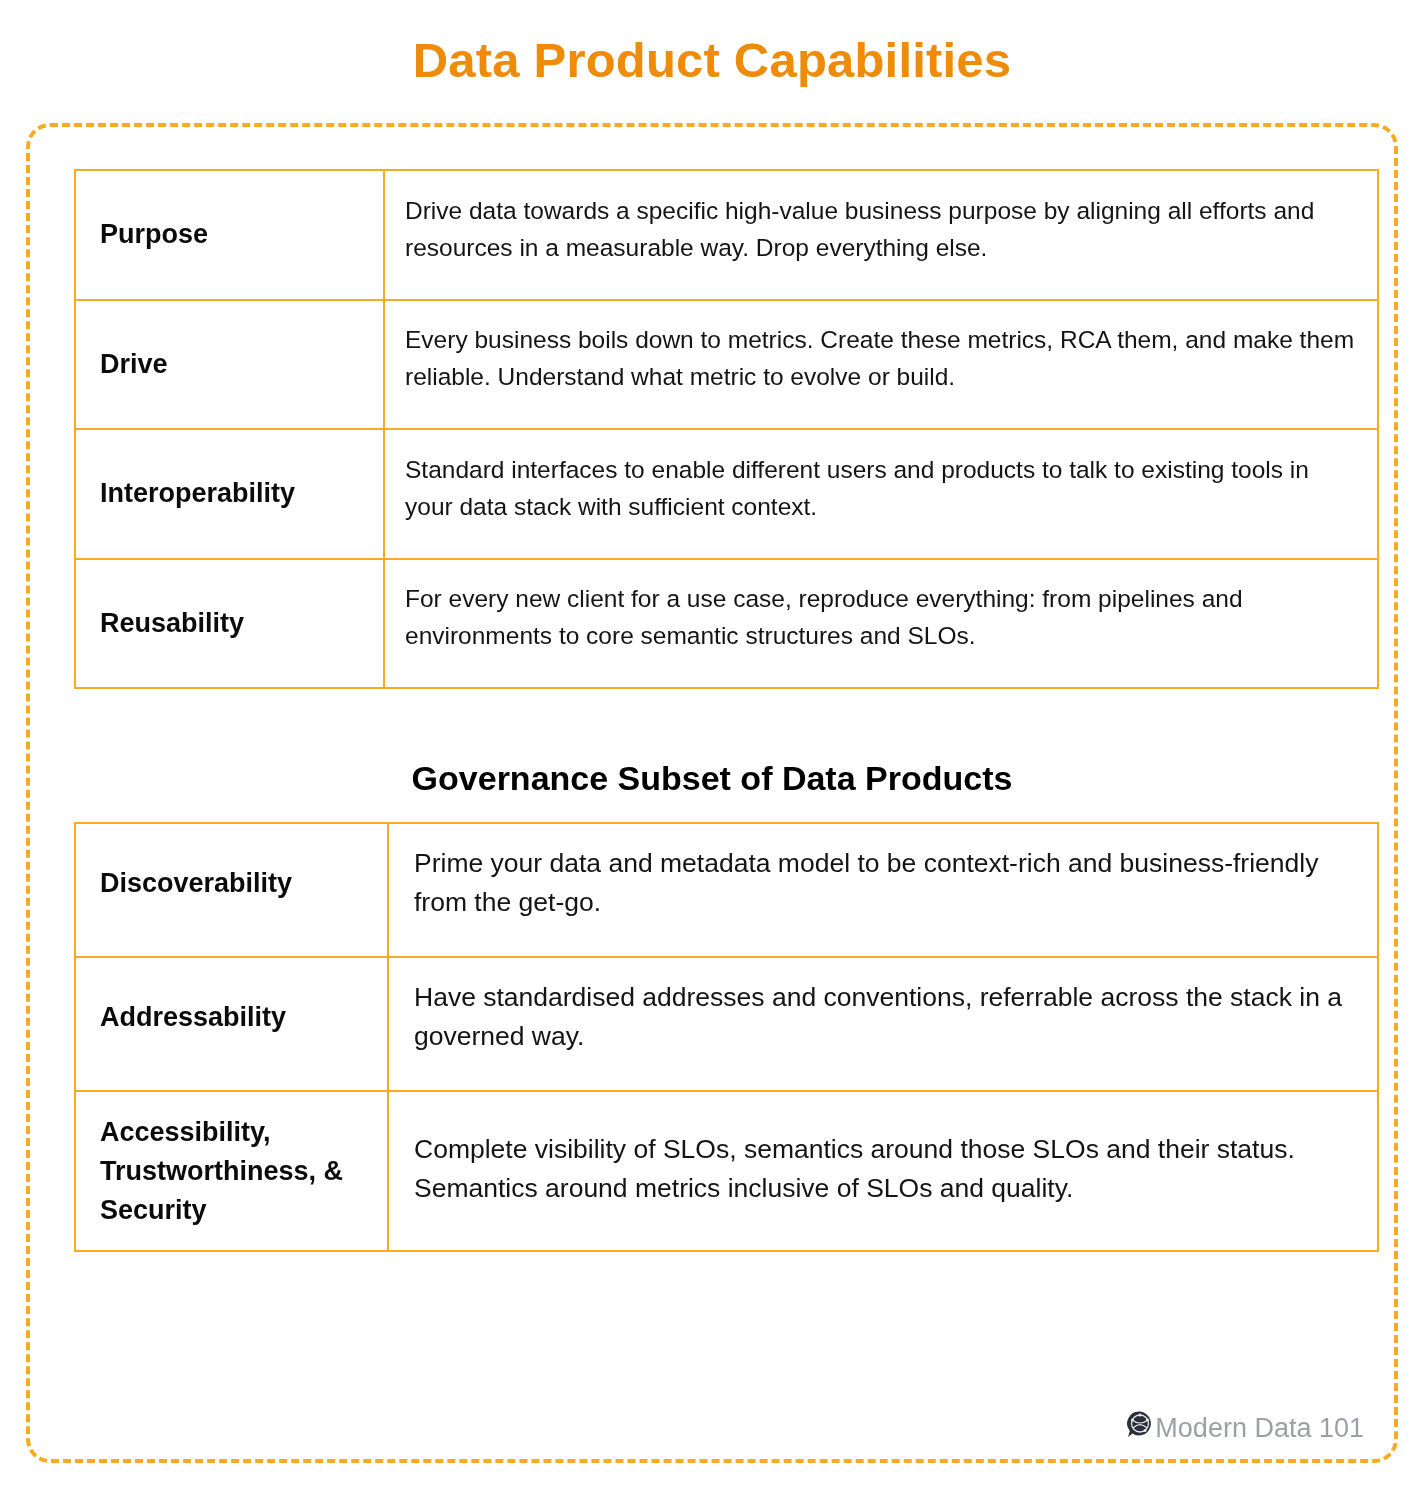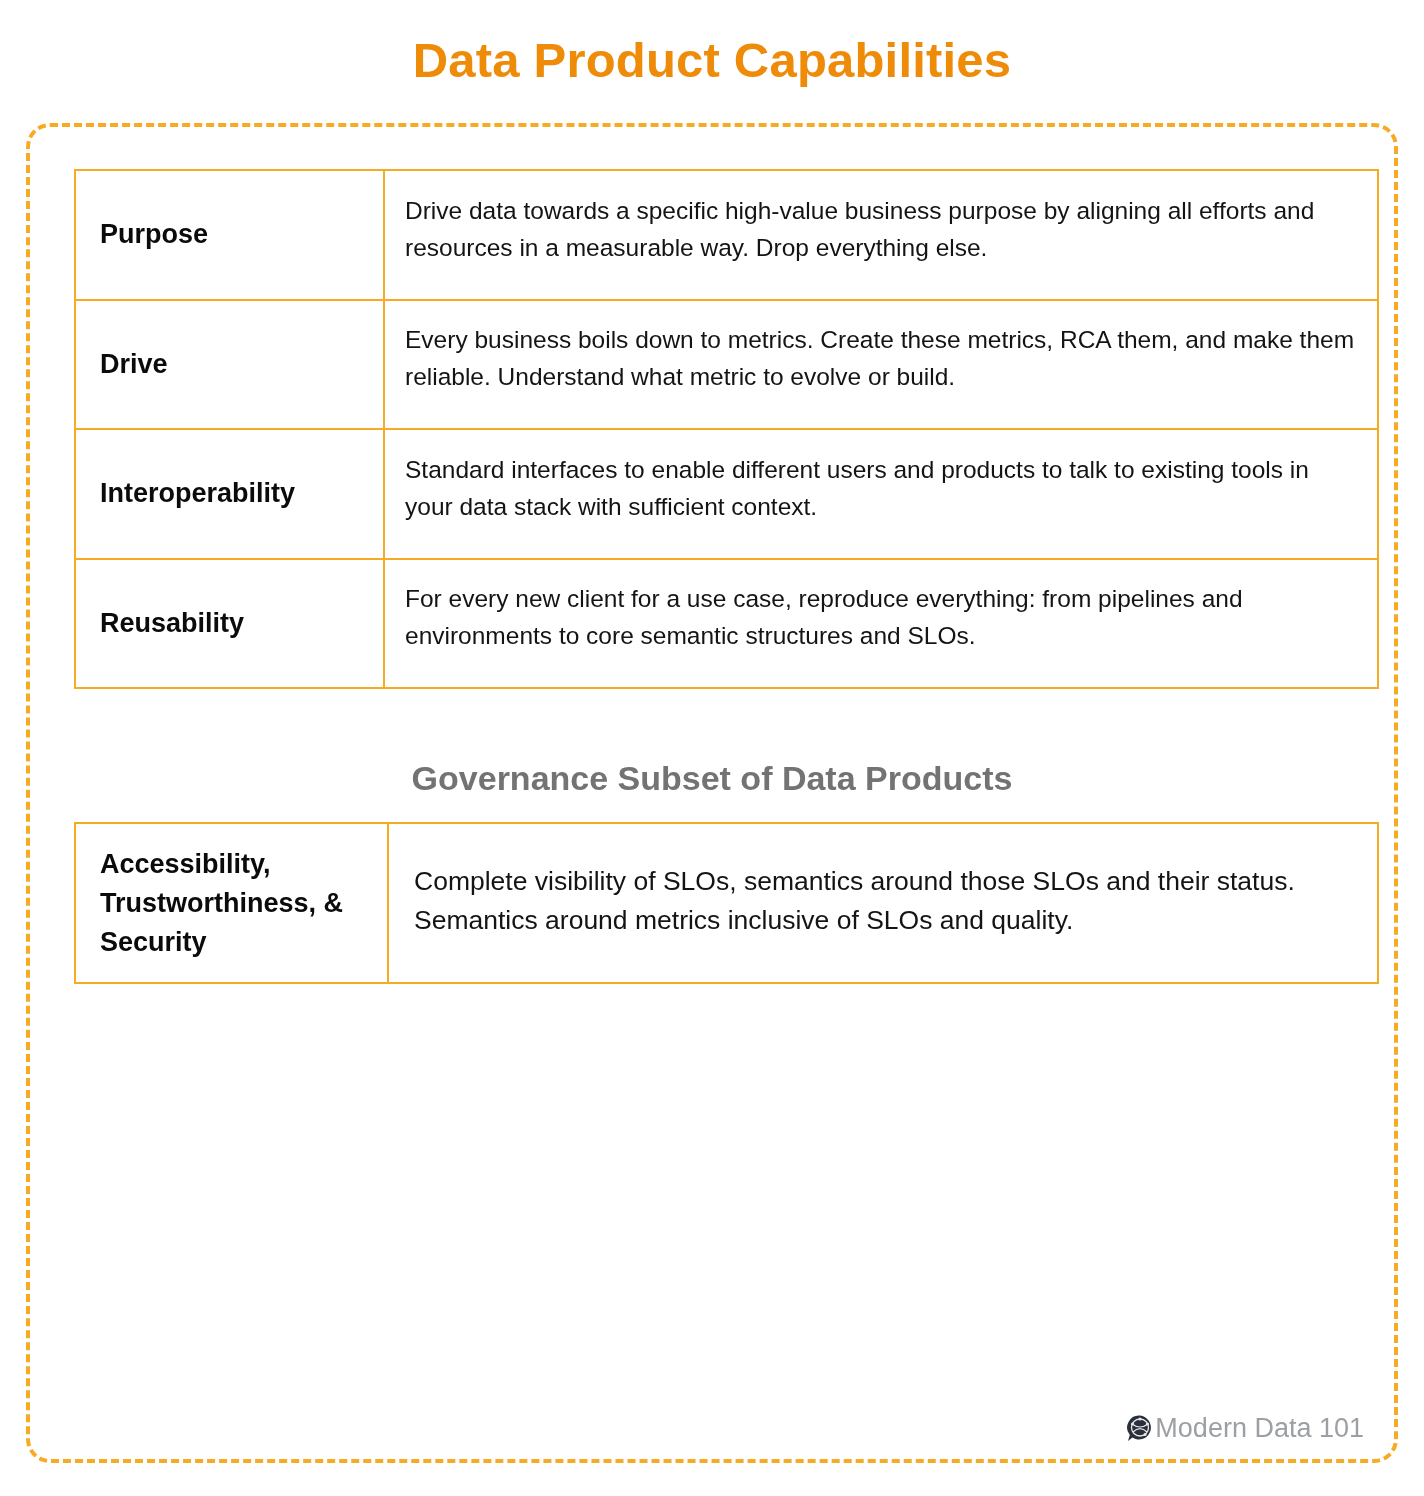--- a/index.html
+++ b/index.html
@@ -84,30 +84,29 @@
   #table-governance tr.tall .label-cell { padding-bottom: 0; }
 
   .section-subtitle {
     position: absolute;
     left: 0;
     top: 754px;
     width: 1424px;
     text-align: center;
     font-size: 34px;
     font-weight: bold;
-    color: #737373;
+    color: #000000;
     line-height: 48px;
     margin: 0;
   }
   .footer-brand {
     position: absolute;
     right: 60px;
     top: 1409px;
     display: flex;
-    align-items: center;
     gap: 0;
     height: 38px;
   }
   .footer-brand .brand-text {
     font-size: 27px;
     color: #9C9FA3;
     line-height: 38px;
   }
   .footer-brand svg { display: block; }
 </style>
@@ -144,20 +143,28 @@
 </table>
 
 <h2 class="section-subtitle">Governance Subset of Data Products</h2>
 
 <table class="cap-table" id="table-governance">
   <colgroup>
       <col class="c1">
       <col class="c2">
     </colgroup>
   <tbody>
+    <tr class="std">
+      <td class="label-cell">Discoverability</td>
+      <td class="desc-cell">Prime your data and metadata model to be context-rich and business-friendly from the get-go.</td>
+    </tr>
+    <tr class="std">
+      <td class="label-cell">Addressability</td>
+      <td class="desc-cell">Have standardised addresses and conventions, referrable across the stack in a governed way.</td>
+    </tr>
     <tr class="tall">
       <td class="label-cell">Accessibility, Trustworthiness, &amp; Security</td>
       <td class="desc-cell">Complete visibility of SLOs, semantics around those SLOs and their status. Semantics around metrics inclusive of SLOs and quality.</td>
     </tr>
   </tbody>
 </table>
 
 <div class="footer-brand">
   <span>
     <svg width="30" height="30" viewBox="0 0 30 30">

